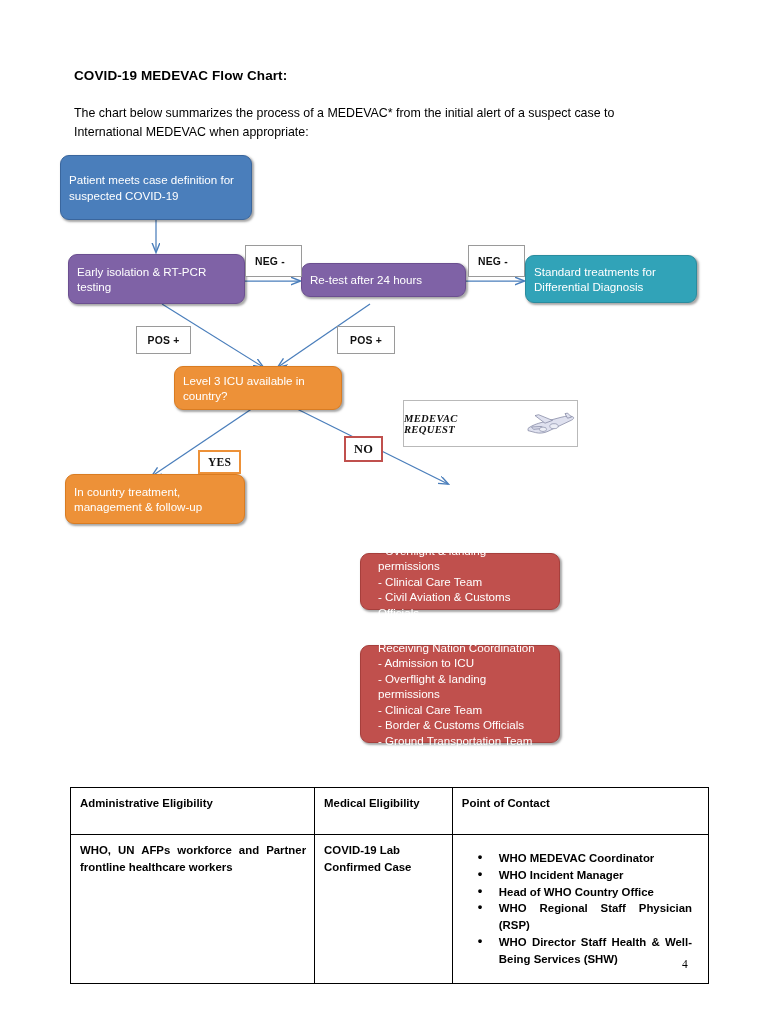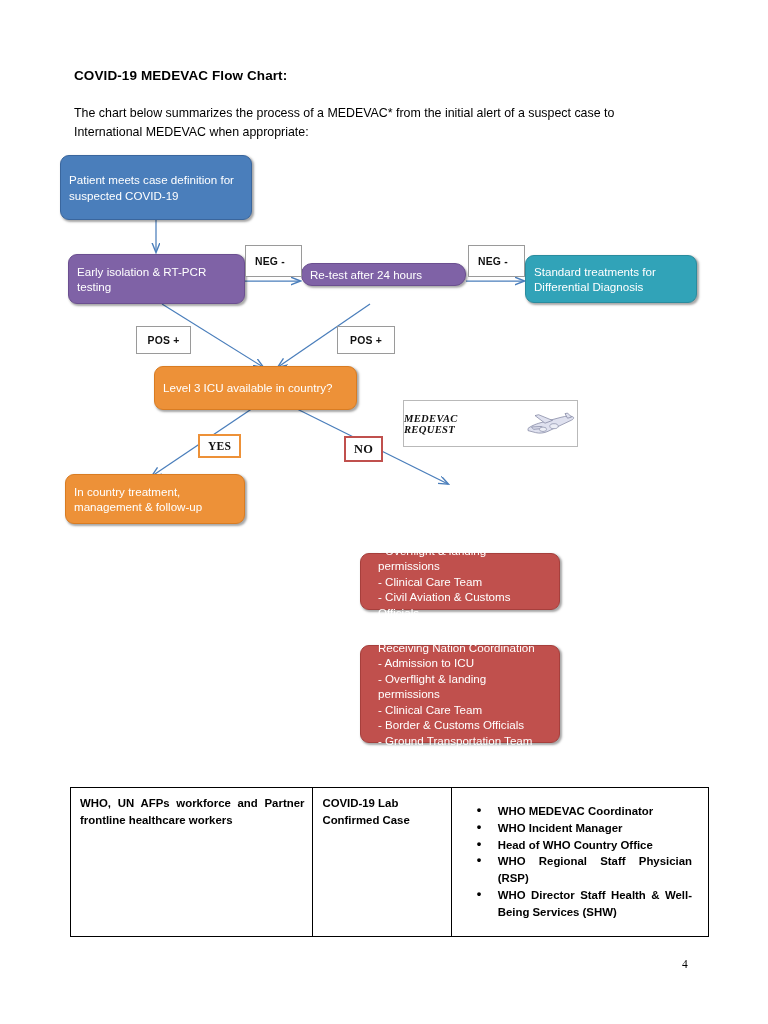--- a/index.html
+++ b/index.html
@@ -46,21 +46,21 @@
   
   .tag{
     position:absolute;box-sizing:border-box;
     background:#ffffff;border:1px solid #9a9a9a;
     display:flex;align-items:center;justify-content:center;
     font-size:10.4px;font-weight:bold;color:#111;
     letter-spacing:.2px;
   }
   .tag.left{justify-content:flex-start;padding-left:9px;text-align:right;}
   .tag-yes{border:2px solid #ED9138;font-size:11.6px;font-weight:bold;
-           font-family:"Liberation Serif", serif;}
+           font-family:"Liberation Serif", serif;margin-top:16px;}
   .tag-no {border:2px solid #C0504D;font-size:12.4px;font-weight:bold;
            font-family:"Liberation Serif", serif;}
 
   
   .medevac-box{
     position:absolute;box-sizing:border-box;
     background:#ffffff;border:1px solid #b9b9b9;
     display:flex;align-items:center;
     gap:10px;
   }
@@ -134,29 +134,29 @@
     </svg>
 
     <div class="node n-blue" style="left:60px;top:155px;width:192px;height:65px;">
       <span class="inner">Patient meets case definition for suspected COVID-19</span>
     </div>
 
     <div class="node n-purple" style="left:68px;top:254px;width:177px;height:50px;">
       <span class="inner">Early isolation &amp; RT-PCR testing</span>
     </div>
 
-    <div class="node n-purple" style="left:301px;top:263px;width:165px;height:23px;border-radius:11px;">
+    <div class="node n-purple" style="left:301px;top:263px;width:165px;height:34px;">
       <span class="inner">Re-test after 24 hours</span>
     </div>
 
     <div class="node n-teal" style="left:525px;top:255px;width:172px;height:48px;">
       <span class="inner">Standard treatments for Differential Diagnosis</span>
     </div>
 
-    <div class="node n-orange" style="left:154px;top:366px;width:203px;height:44px;">
+    <div class="node n-orange" style="left:174px;top:366px;width:168px;height:44px;">
       <span class="inner">Level 3 ICU available in country?</span>
     </div>
 
     <div class="node n-orange" style="left:65px;top:474px;width:180px;height:50px;">
       <span class="inner">In country treatment, management &amp; follow-up</span>
     </div>
 
 
     <div class="node n-red left-align" style="left:360px;top:553px;width:200px;height:57px;padding-left:17px;">
       <span class="inner">
@@ -211,20 +211,25 @@
           <ellipse cx="33" cy="16.2" rx="4.2" ry="2.5" fill="#eceef6" stroke="#7b7f9c" stroke-width="0.6"></ellipse>
           <ellipse cx="22" cy="19.3" rx="3.6" ry="2.2" fill="#eceef6" stroke="#7b7f9c" stroke-width="0.6"></ellipse>
         </svg>
       </span>
     </div>
 
   </div>
 
   <table class="tbl">
     <tbody>
+        <tr class="hdr">
+      <td class="c1">Administrative Eligibility</td>
+      <td class="c2">Medical Eligibility</td>
+      <td class="c3">Point of Contact</td>
+    </tr>
     <tr>
       <td class="c1 just">WHO, UN AFPs workforce and Partner frontline healthcare workers</td>
       <td class="c2">COVID-19 Lab Confirmed Case</td>
       <td class="c3">
         <ul class="bul">
           <li>
                 <span class="jt">WHO MEDEVAC Coordinator</span>
               </li>
           <li>
                 <span class="jt">WHO Incident Manager</span>

